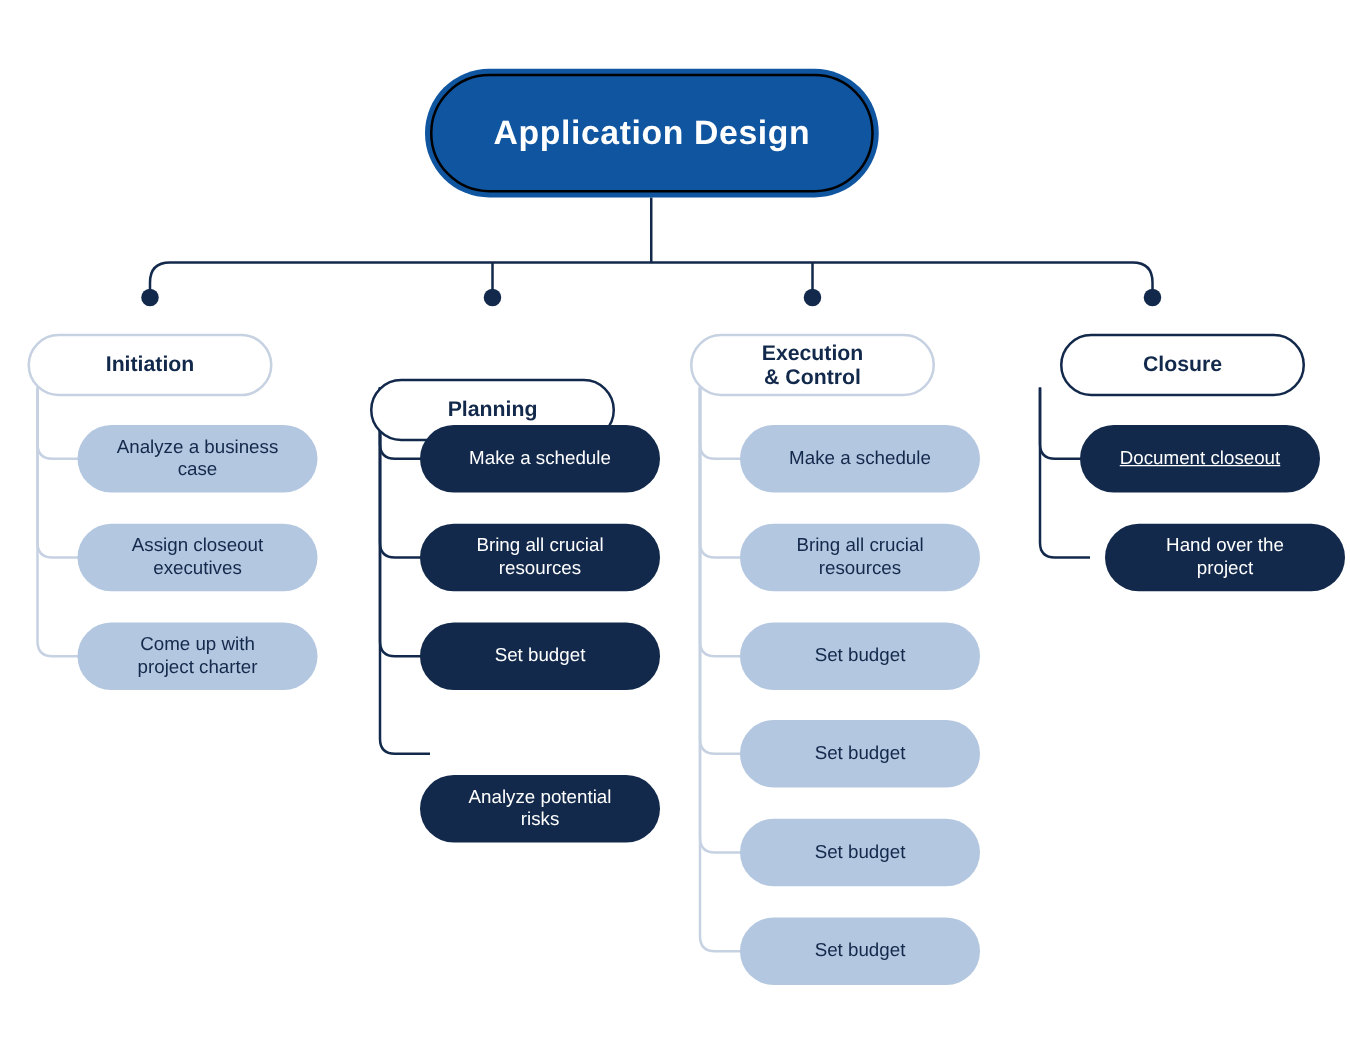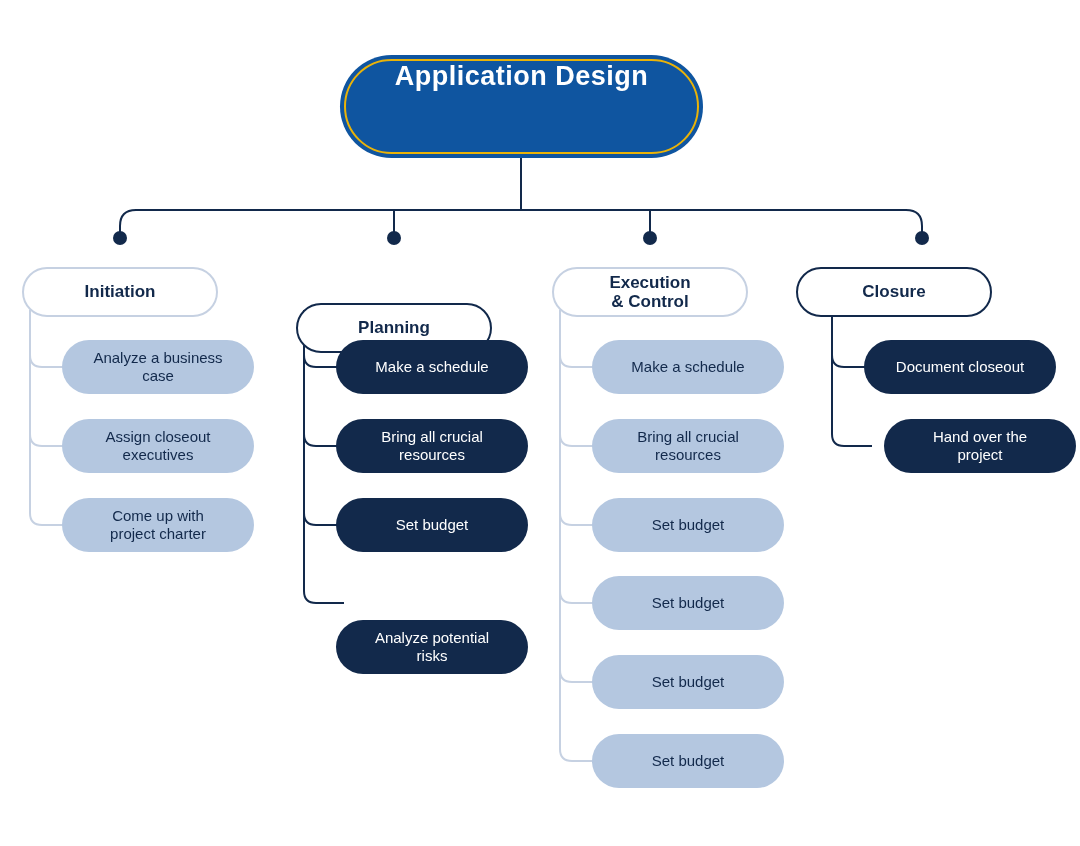--- a/index.html
+++ b/index.html
@@ -20,23 +20,24 @@
     position: absolute;
     left: 0; top: 0;
     width: 1080px; height: 846px;
     pointer-events: none;
   }
   .root-node {
     position: absolute;
     left: 344px; top: 59px;
     width: 355px; height: 95px;
     display: flex;
+    align-items: center;
     justify-content: center;
     background: var(--root-fill);
-    border: 2px solid #eab308;
+    border: 2px solid #000000;
     box-shadow: 0 0 0 4px var(--root-fill);
     border-radius: 52px;
     color: #ffffff;
     font-size: 27px;
     font-weight: bold;
     letter-spacing: 0.5px;
   }
   .hdr {
     position: absolute;
     width: 196px; height: 50px;
@@ -120,18 +121,18 @@
 risks</div>
       <div class="hdr light" style="left: 552px; top: 267px;">Execution
 &amp; Control</div>
       <div class="task light" style="left: 592px; top: 340px;">Make a schedule</div>
       <div class="task light" style="left: 592px; top: 419px;">Bring all crucial
 resources</div>
       <div class="task light" style="left: 592px; top: 498px;">Set budget</div>
       <div class="task light" style="left: 592px; top: 576px;">Set budget</div>
       <div class="task light" style="left: 592px; top: 655px;">Set budget</div>
       <div class="task light" style="left: 592px; top: 734px;">Set budget</div>
-      <div class="hdr dark" style="left: 796px; top: 267px;">Closure</div>
-      <div class="task dark" style="left: 864px; top: 340px;">Document closeout</div>
+      <div class="hdr dark" style="left: 848px; top: 267px;">Closure</div>
+      <div class="task dark" style="left: 864px; top: 340px; text-decoration: underline;">Document closeout</div>
       <div class="task dark" style="left: 884px; top: 419px;">Hand over the
 project</div>
     </div>
 </div>
 
 </body></html>

